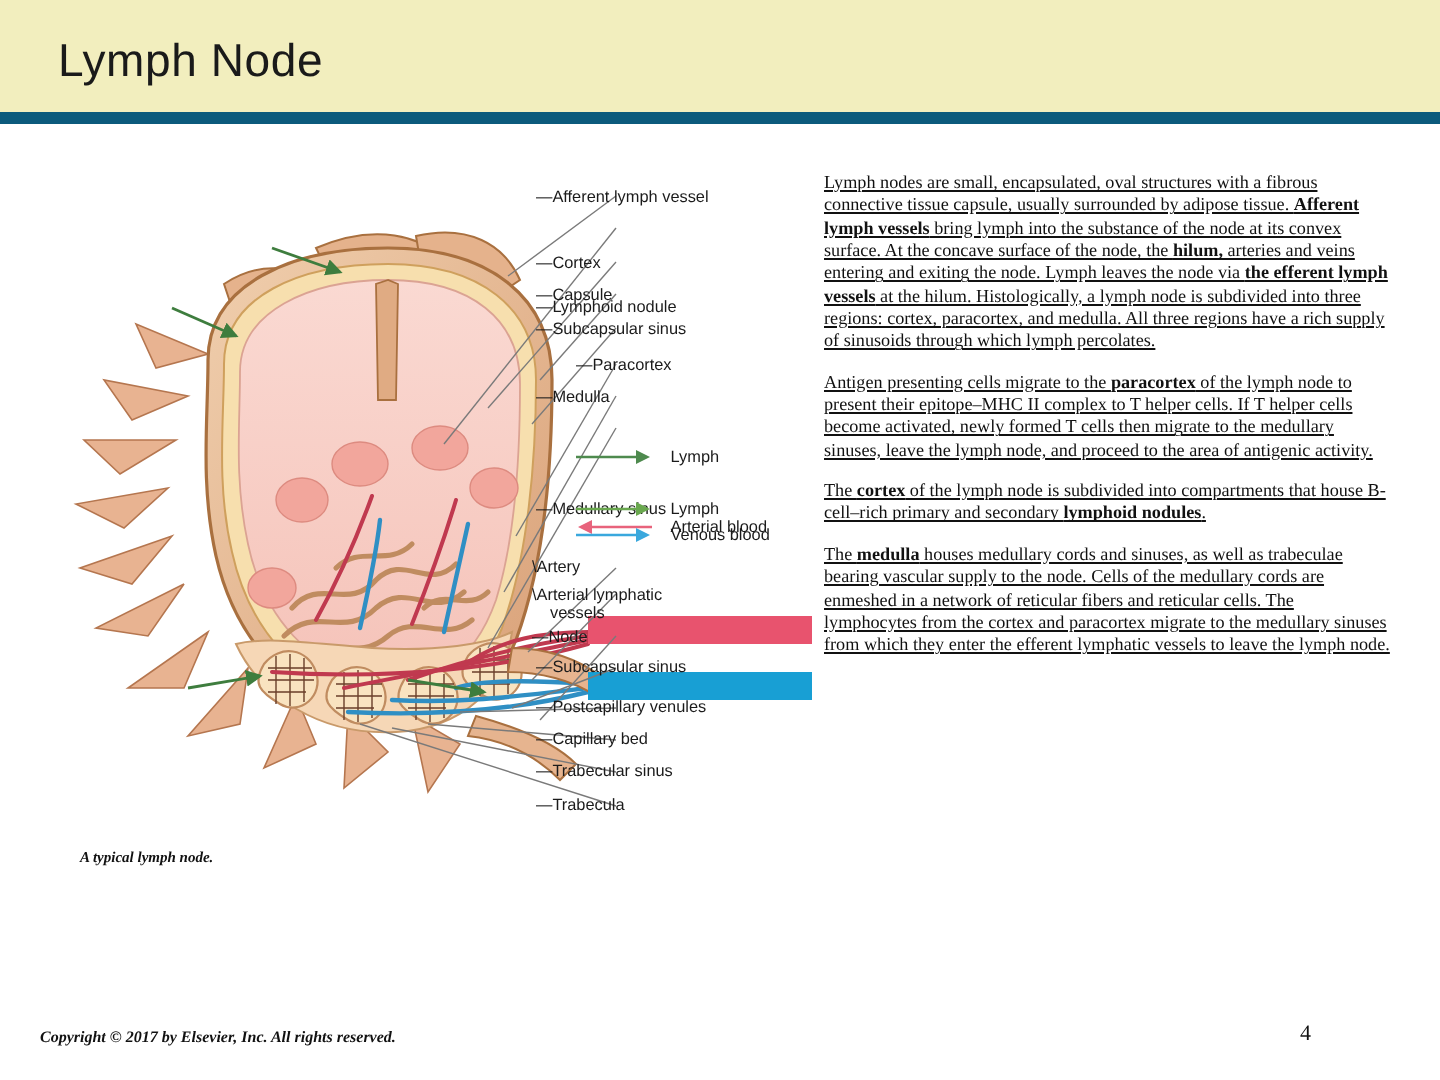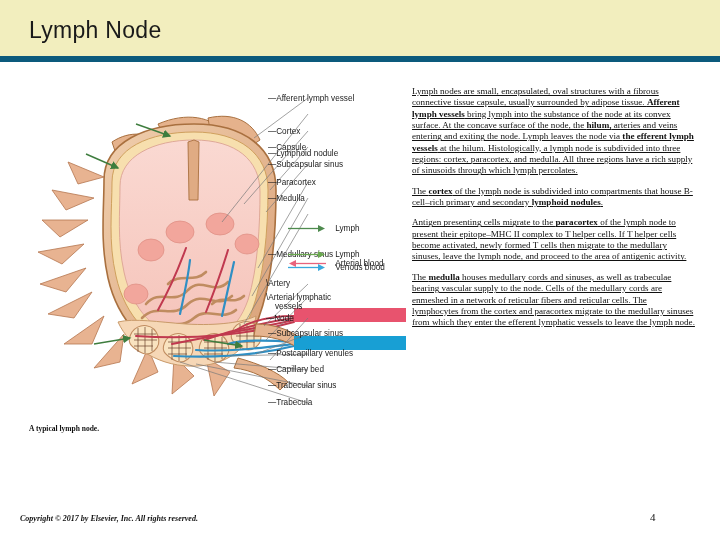--- a/index.html
+++ b/index.html
@@ -37,24 +37,25 @@
     font-size:8.2px;color:#1b1b1b;
     white-space:nowrap;line-height:9px;
   }
   .leg{
     position:absolute;
     font-family:"Liberation Sans", sans-serif;
     font-size:8.2px;color:#1b1b1b;white-space:nowrap;
   }
   
   #caption{
-    position:absolute;left:29px;top:424px;
+    position:absolute;left:40px;top:424px;
     font-family:"Liberation Serif", serif;
     font-size:7.5px;font-weight:bold;color:#111;
     white-space:nowrap;
+    font-style:italic;
   }
   #copyright{
     position:absolute;left:20px;top:514px;
     font-family:"Liberation Serif", serif;
     font-style:italic;font-weight:bold;font-size:8px;color:#111;
     white-space:nowrap;
   }
   #page-number{
     position:absolute;left:650px;top:511px;
     font-family:"Liberation Serif", serif;
@@ -215,21 +216,21 @@
     </g>
   </svg>
 </div>
 
 <div id="label-layer">
   <div class="lbl" style="left:268px;top:94px;"><span>—</span><span>Afferent lymph vessel</span></div>
   <div class="lbl" style="left:268px;top:110px;margin-top:39px;"><span>—</span><span>Lymphoid nodule</span></div>
   <div class="lbl" style="left:268px;top:127px;"><span>—</span><span>Cortex</span></div>
   <div class="lbl" style="left:268px;top:143px;"><span>—</span><span>Capsule</span></div>
   <div class="lbl" style="left:268px;top:160px;"><span>—</span><span>Subcapsular sinus</span></div>
-  <div class="lbl" style="left:268px;top:178px;"><span>—</span><span>Paracortex</span></div>
+  <div class="lbl" style="left:268px;top:178px;padding-left:20px;"><span>—</span><span>Paracortex</span></div>
   <div class="lbl" style="left:268px;top:194px;"><span>—</span><span>Medulla</span></div>
   <div class="lbl" style="left:268px;top:210px;margin-top:40px;"><span>—</span><span>Medullary sinus</span></div>
 
   <div class="lbl" style="left:266px;top:279px;"><span>\</span><span>Artery</span></div>
   <div class="lbl" style="left:266px;top:293px;"><span>\</span><span>Arterial lymphatic</span></div>
   <div class="lbl" style="left:275px;top:302px;"><span>vessels</span></div>
   <div class="lbl" style="left:266px;top:314px;"><span>—</span><span>Node</span></div>
   <div class="lbl" style="left:268px;top:329px;"><span>—</span><span>Subcapsular sinus</span></div>
   <div class="lbl" style="left:268px;top:349px;"><span>—</span><span>Postcapillary venules</span></div>
   <div class="lbl" style="left:268px;top:365px;"><span>—</span><span>Capillary bed</span></div>
@@ -263,20 +264,20 @@
     <svg width="40" height="9" style="vertical-align:middle">
       <line x1="1" y1="4.5" x2="31" y2="4.5" stroke="#3aa8dd" stroke-width="1.3"></line>
       <path d="M31,1 L38,4.5 L31,8 Z" fill="#3aa8dd"></path>
     </svg>
     <span style="margin-left:6px">Venous blood</span>
   </div>
 </div>
 
 <div id="bodytext">
     <p><span>Lymph nodes are small, encapsulated, oval structures with a fibrous connective tissue capsule, usually surrounded by adipose tissue. </span><b>Afferent lymph vessels</b><span> bring lymph into the substance of the node at its convex surface. At the concave surface of the node, the </span><b>hilum,</b><span> arteries and veins entering and exiting the node. Lymph leaves the node via </span><b>the efferent lymph vessels</b><span> at the hilum. Histologically, a lymph node is subdivided into three regions: cortex, paracortex, and medulla. All three regions have a rich supply of sinusoids through which lymph percolates.</span></p>
+    <p><span>Antigen presenting cells migrate to the </span><b>paracortex</b><span> of the lymph node to present their epitope–MHC II complex to T helper cells. If T helper cells become activated, newly formed T cells then migrate to the medullary sinuses, leave the lymph node, and proceed to the area of antigenic activity.</span></p>
     <p><span>The </span><b>cortex</b><span> of the lymph node is subdivided into compartments that house B-cell–rich primary and secondary </span><b>lymphoid nodules</b><span>.</span></p>
-    <p><span>Antigen presenting cells migrate to the </span><b>paracortex</b><span> of the lymph node to present their epitope–MHC II complex to T helper cells. If T helper cells become activated, newly formed T cells then migrate to the medullary sinuses, leave the lymph node, and proceed to the area of antigenic activity.</span></p>
     <p><span>The </span><b>medulla</b><span> houses medullary cords and sinuses, as well as trabeculae bearing vascular supply to the node. Cells of the medullary cords are enmeshed in a network of reticular fibers and reticular cells. The lymphocytes from the cortex and paracortex migrate to the medullary sinuses from which they enter the efferent lymphatic vessels to leave the lymph node.</span></p>
   </div>
 
 <div id="caption">A typical lymph node.</div>
 <div id="copyright">Copyright © 2017 by Elsevier, Inc. All rights reserved.</div>
 <div id="page-number">4</div>
 
 </body></html>

